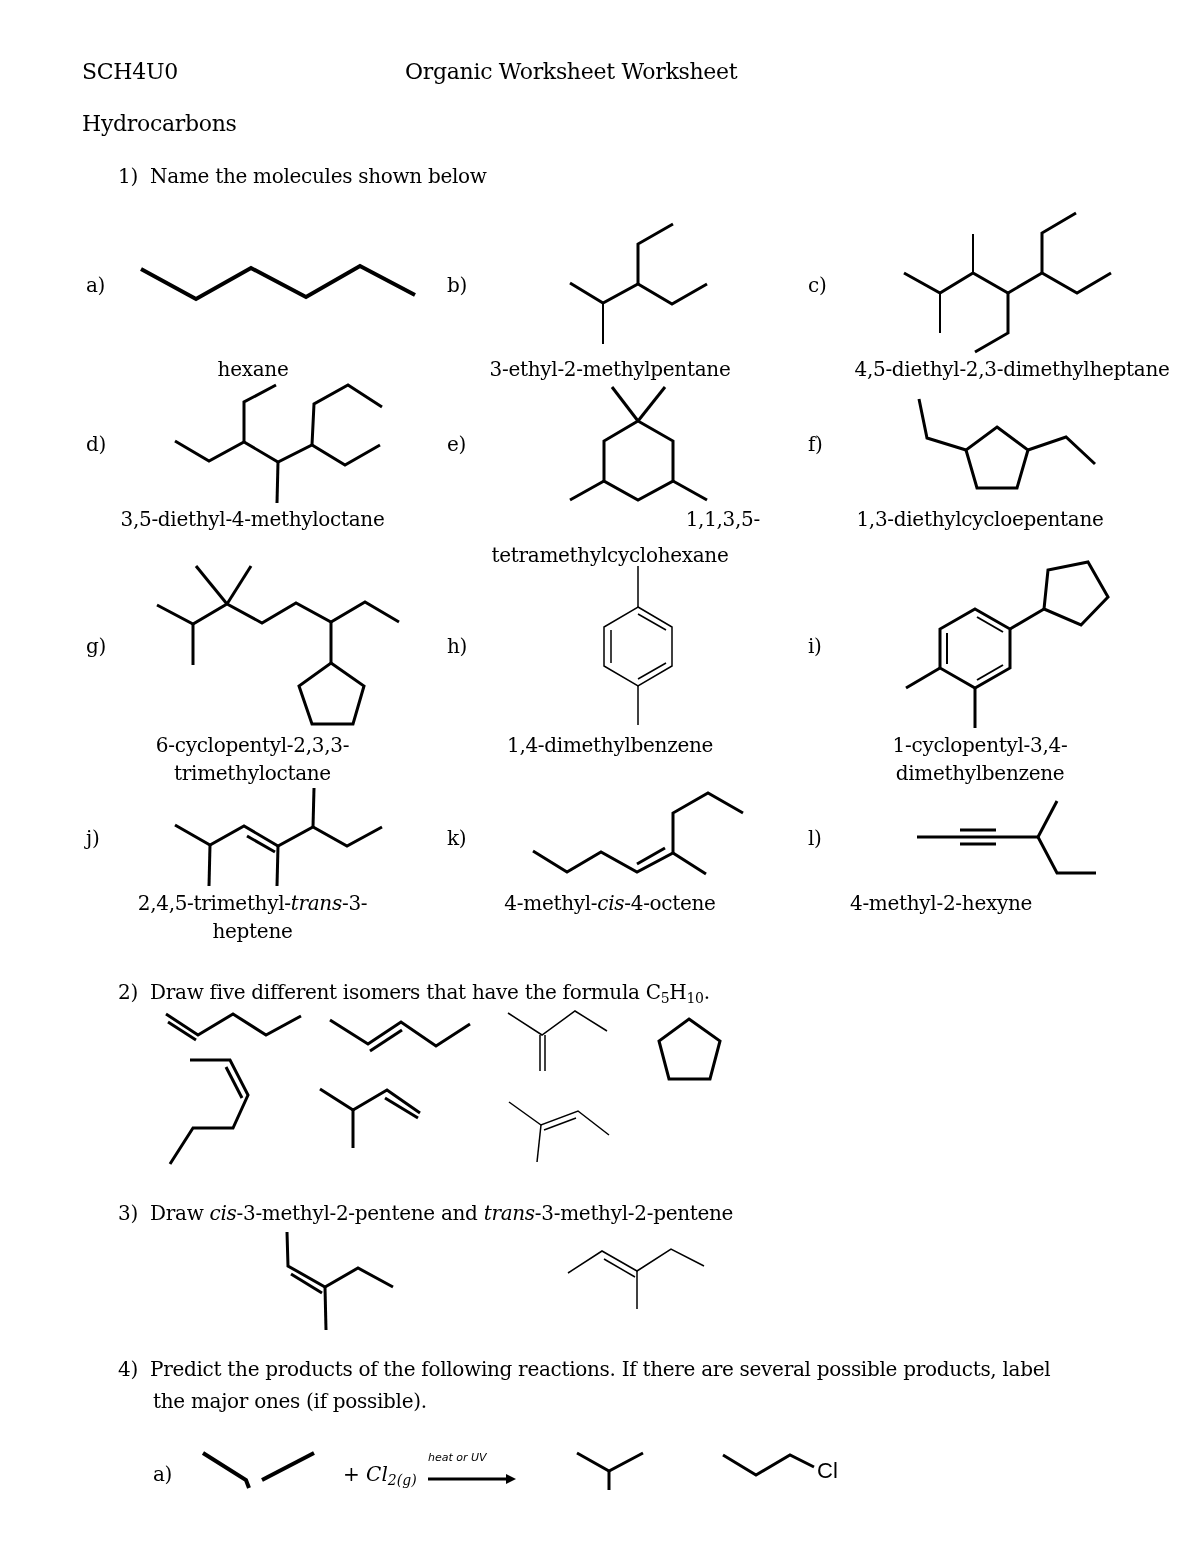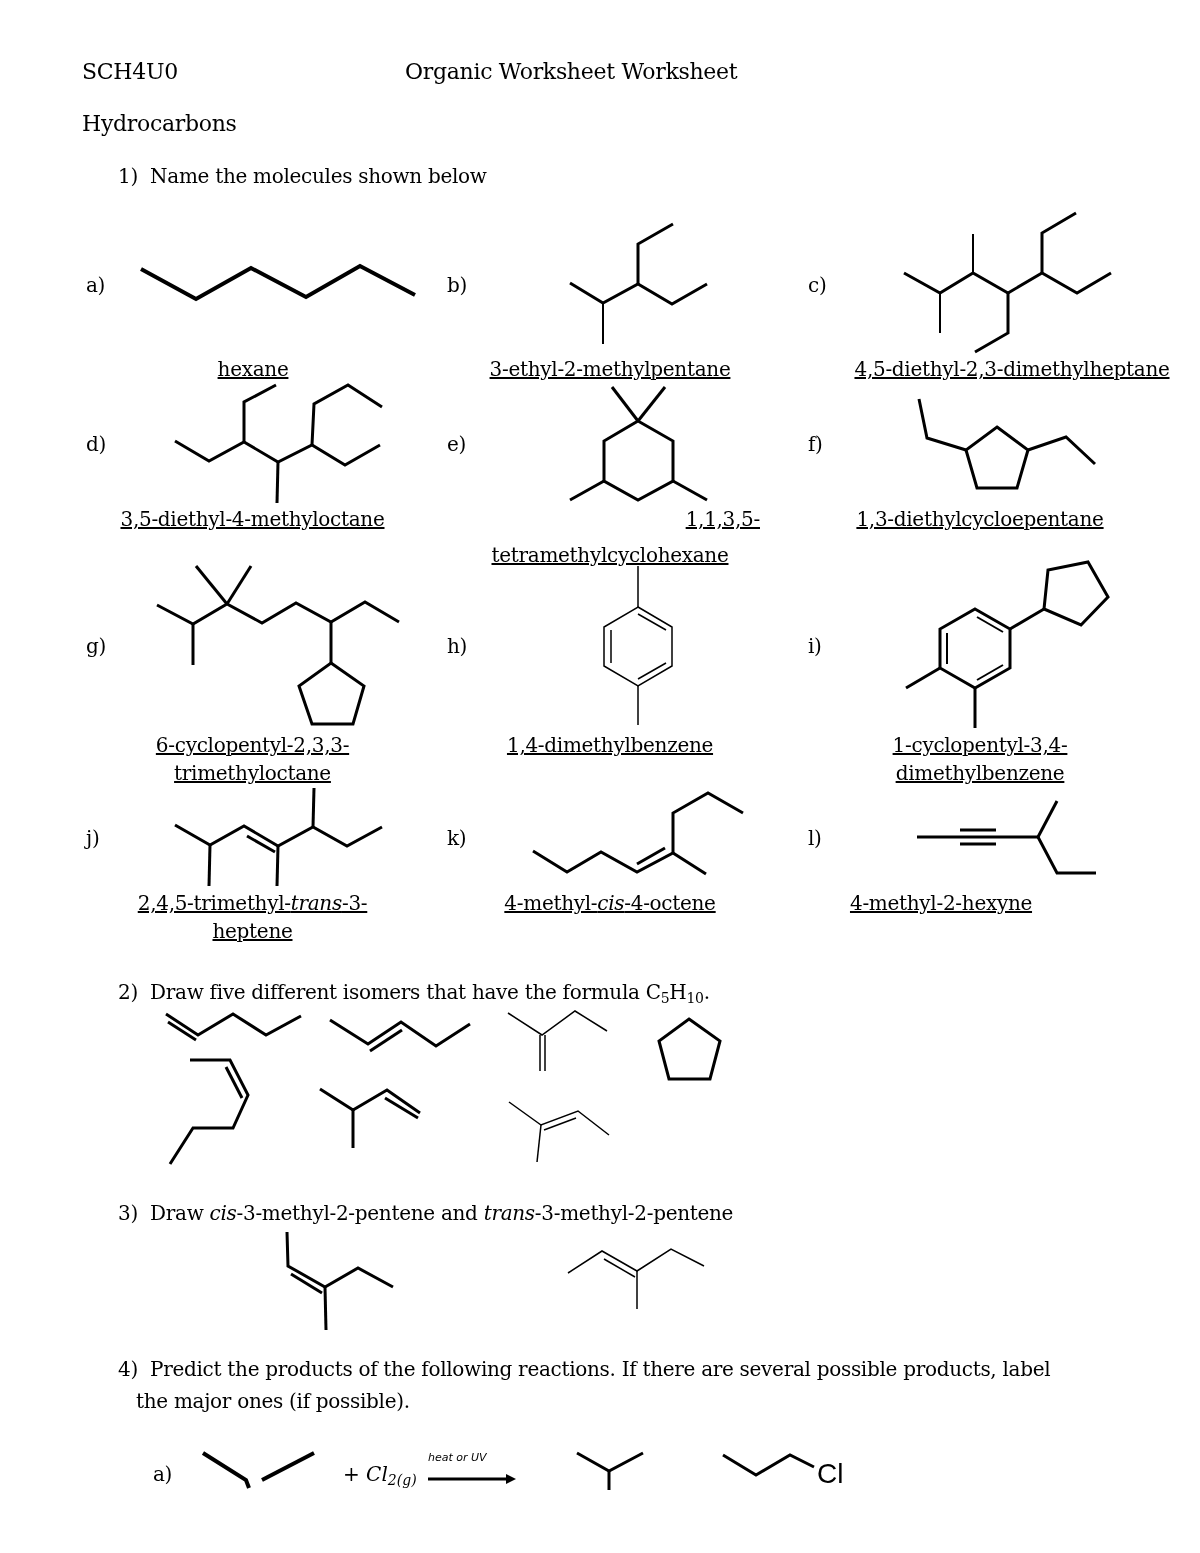--- a/index.html
+++ b/index.html
@@ -1,29 +1,29 @@
 <!DOCTYPE html>
 <html><head>
   <meta charset="utf-8">
   <style>
     html, body { margin: 0; padding: 0; background: #ffffff; }
     body { width: 1200px; height: 1553px; position: relative; overflow: hidden;
            font-family: "DejaVu Serif", "Liberation Serif", serif; color: #000; }
     .t { position: absolute; white-space: nowrap; font-size: 20px; line-height: 28px; letter-spacing: -0.3px; }
     .title { font-size: 22px; text-align: center; }
-    .center { text-align: center; text-decoration: underline; }
+    .center { text-align: center; }
     .lbl { font-size: 20px; }
     svg.chem { position: absolute; left: 0; top: 0; width: 1200px; height: 1553px; }
     svg.chem .b { stroke: #000; stroke-width: 4; fill: none; stroke-linejoin: miter; stroke-linecap: butt; }
     svg.chem .m { stroke: #000; stroke-width: 3; fill: none; }
     svg.chem .th { stroke: #000; stroke-width: 2; fill: none; }
     svg.chem .hair { stroke: #000; stroke-width: 1.5; fill: none; }
     .sub { font-size: 14px; vertical-align: -4px; }
     .rxn-cond { position: absolute; font-family: "DejaVu Sans", sans-serif; font-style: italic; font-size: 11px; }
-    .cl { position: absolute; font-family: "Liberation Sans", sans-serif; font-size: 28px; }
+    .cl { position: absolute; font-family: "Liberation Sans", sans-serif; font-size: 22px; }
     .reag { position: absolute; font-style: italic; font-size: 20px; }
   </style>
 </head>
 <body>
 
 <div class="t title" style="left:82px; top:58px;">SCH4U0</div>
 <div class="t title" style="left:405px; top:58px;">Organic Worksheet Worksheet</div>
 <div class="t title" style="left:82px; top:110px;">Hydrocarbons</div>
 
 <div class="t" style="left:118px; top:162px;">
@@ -71,21 +71,21 @@
 
 <div class="t" style="left:118px; top:1199px;">
   <span>3)</span>&nbsp;
   <span>Draw </span><i>cis</i><span>-3-methyl-2-pentene and </span><i>trans</i><span>-3-methyl-2-pentene</span>
 </div>
 
 <div class="t" style="left:118px; top:1355px;">
   <span>4)</span>&nbsp;
   <span>Predict the products of the following reactions. If there are several possible products, label</span>
 </div>
-<div class="t" style="left:136px; top:1387px;">the major ones (if possible).</div>
+<div class="t" style="left:153px; top:1387px;">the major ones (if possible).</div>
 
 <div class="t" style="left:153px; top:1460px;">a)</div>
 <div class="reag" style="left:343px; top:1462px;"><span>+ Cl</span><span class="sub">2(g)</span></div>
 <div class="rxn-cond" style="left:428px; top:1451px;">heat or UV</div>
 <div class="cl" style="left:817px; top:1458px;">Cl</div>
 
 <svg class="chem" viewBox="0 0 1200 1553" xmlns="http://www.w3.org/2000/svg">
 
   <g>
     <polyline class="b" points="141,269 196,299 251,268 306,297 360,266 415,295"></polyline>

